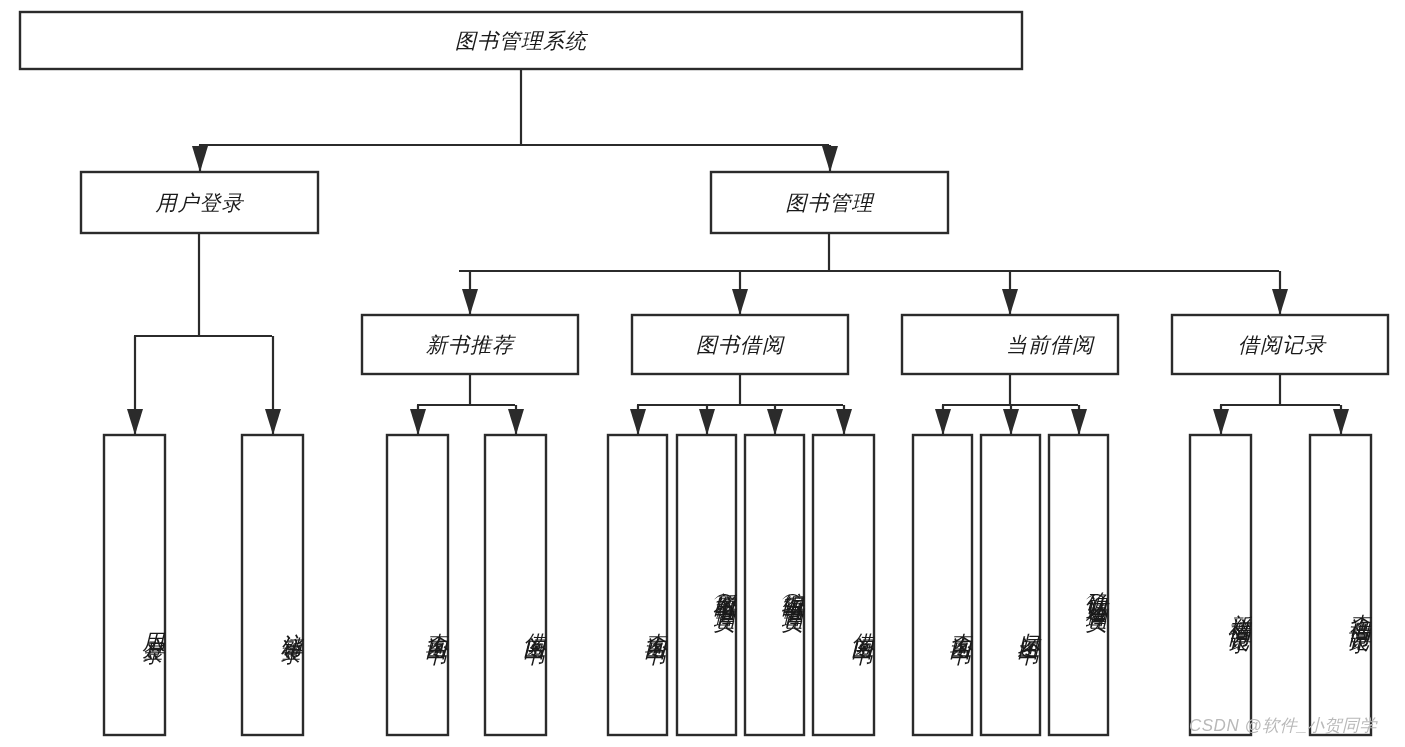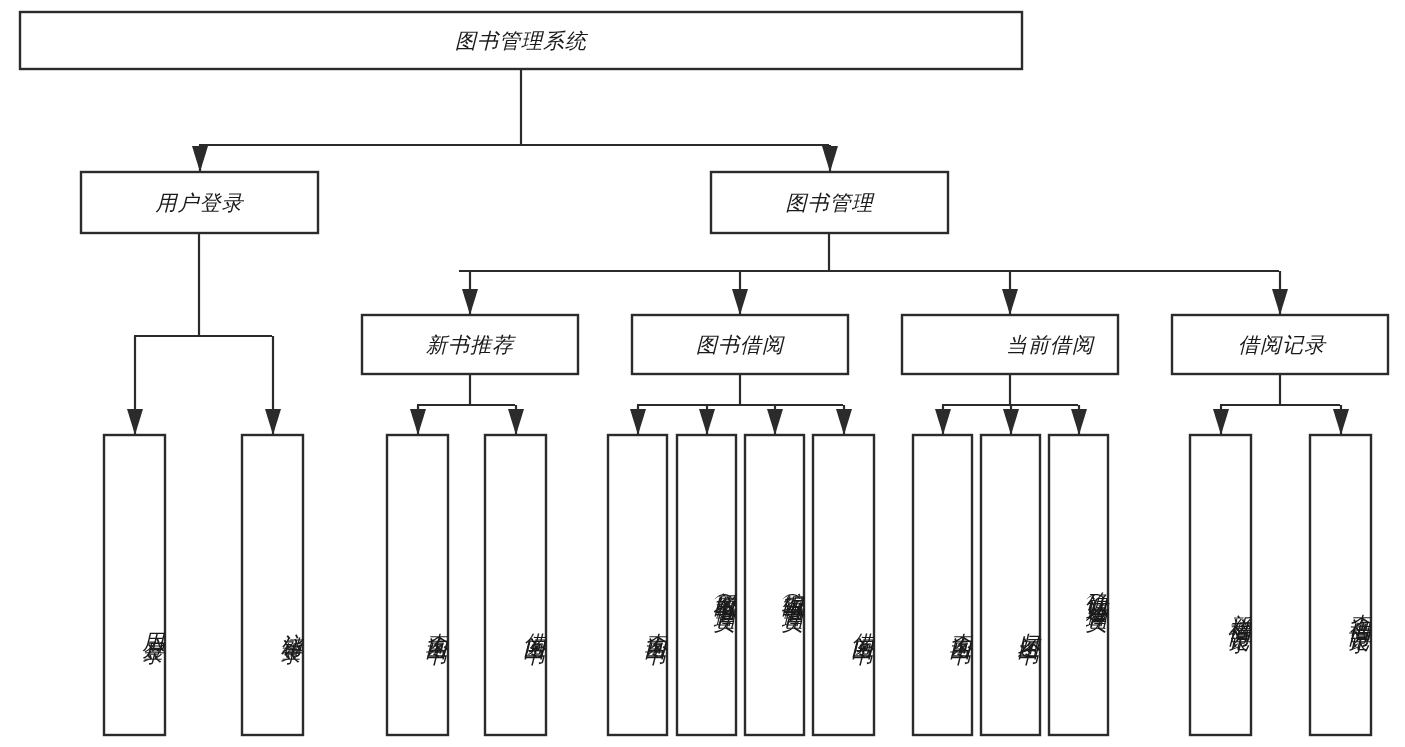--- a/index.html
+++ b/index.html
@@ -232,13 +232,14 @@
       <div class="node-label vertical" style="left: 677px; top: 435px; width: 59px; height: 300px; padding-top: 6px; font-size: 21px; letter-spacing: 3px;">新增图书（管理员）</div>
       <div class="node-label vertical" style="left: 745px; top: 435px; width: 59px; height: 300px; padding-top: 6px; font-size: 21px; letter-spacing: 3px;">编辑图书（管理员）</div>
       <div class="node-label vertical" style="left: 813px; top: 435px; width: 61px; height: 300px; padding-top: 78px;">借阅图书</div>
       <div class="node-label vertical" style="left: 913px; top: 435px; width: 59px; height: 300px; padding-top: 78px;">查询图书</div>
       <div class="node-label vertical" style="left: 981px; top: 435px; width: 59px; height: 300px; padding-top: 78px;">归还图书</div>
       <div class="node-label vertical" style="left: 1049px; top: 435px; width: 59px; height: 300px; padding-top: 6px; font-size: 21px; letter-spacing: 3px;">确认归还（管理员）</div>
       <div class="node-label vertical" style="left: 1190px; top: 435px; width: 61px; height: 300px; padding-top: 48px; font-size: 21px; letter-spacing: 4px;">新增借阅记录</div>
       <div class="node-label vertical" style="left: 1310px; top: 435px; width: 61px; height: 300px; padding-top: 48px; font-size: 21px; letter-spacing: 4px;">查询借阅记录</div>
     </div>
 
+  <div class="watermark">CSDN @软件_小贺同学</div>
 </div>
 
 </body></html>

